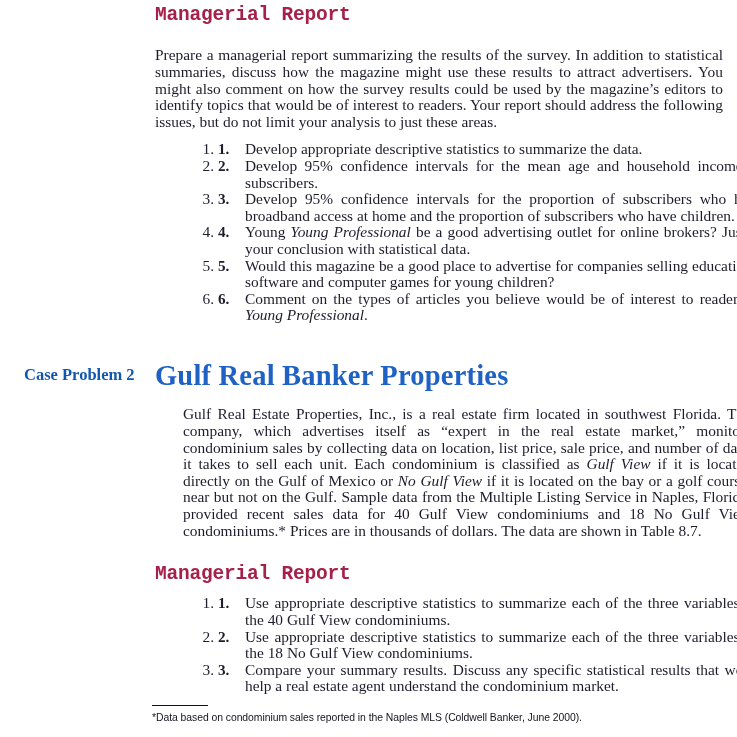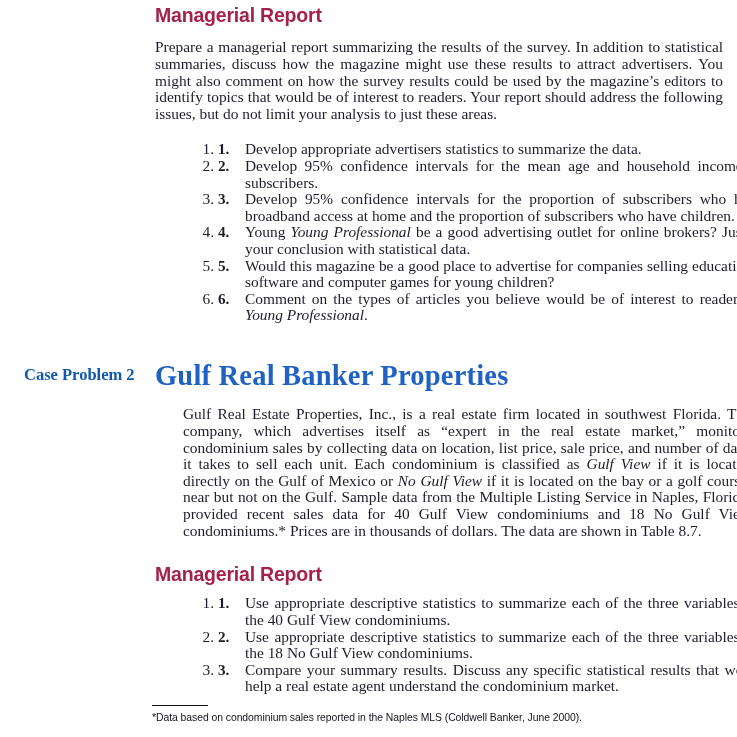--- a/index.html
+++ b/index.html
@@ -14,42 +14,42 @@
     background: #ffffff;
     overflow: hidden;
     font-family: "Liberation Serif", serif;
     color: #1a1a1a;
   }
 
   
   .mgr-heading {
     position: absolute;
     left: 155px;
-    font-family: Liberation Sans, sans-serif;
+    font-family: Liberation Mono, monospace;
     font-weight: bold;
     font-size: 19.5px;
     letter-spacing: -0.2px;
     color: #A52149;
     white-space: nowrap;
   }
   .mgr-heading-1 { top: -12px; }
   .mgr-heading-2 { top: 547px; }
 
   
   .body-par {
     position: absolute;
     left: 155px;
     width: 568px;
     font-size: 15.4px;
     line-height: 16.6px;
     text-align: justify;
     text-justify: inter-word;
     color: #1c1c2b;
   }
-  .par-1 { top: 24px; }
+  .par-1 { top: 32px; }
   .par-2 { top: 391px; margin-left: 28px; }
 
   
   .num-list {
     position: absolute;
     left: 178px;
     width: 545px;
     font-size: 15.4px;
     line-height: 16.6px;
     color: #1c1c2b;
@@ -125,21 +125,21 @@
 
 <div class="page">
 
   <h2 class="mgr-heading mgr-heading-1">Managerial Report</h2>
 
   <p class="body-par par-1">Prepare a managerial report summarizing the results of the survey. In addition to statistical summaries, discuss how the magazine might use these results to attract advertisers. You might also comment on how the survey results could be used by the magazine’s editors to identify topics that would be of interest to readers. Your report should address the following issues, but do not limit your analysis to just these areas.</p>
 
   <ol class="num-list list-1">
       <li class="li-row">
         <span class="li-num">1.</span>
-        <span class="li-text"><span>Develop appropriate advertisers statistics to summarize the data.</span></span>
+        <span class="li-text"><span>Develop appropriate descriptive statistics to summarize the data.</span></span>
       </li>
       <li class="li-row">
         <span class="li-num">2.</span>
         <span class="li-text"><span>Develop 95% confidence intervals for the mean age and household income of subscribers.</span></span>
       </li>
       <li class="li-row">
         <span class="li-num">3.</span>
         <span class="li-text"><span>Develop 95% confidence intervals for the proportion of subscribers who have broadband access at home and the proportion of subscribers who have children.</span></span>
       </li>
       <li class="li-row">

